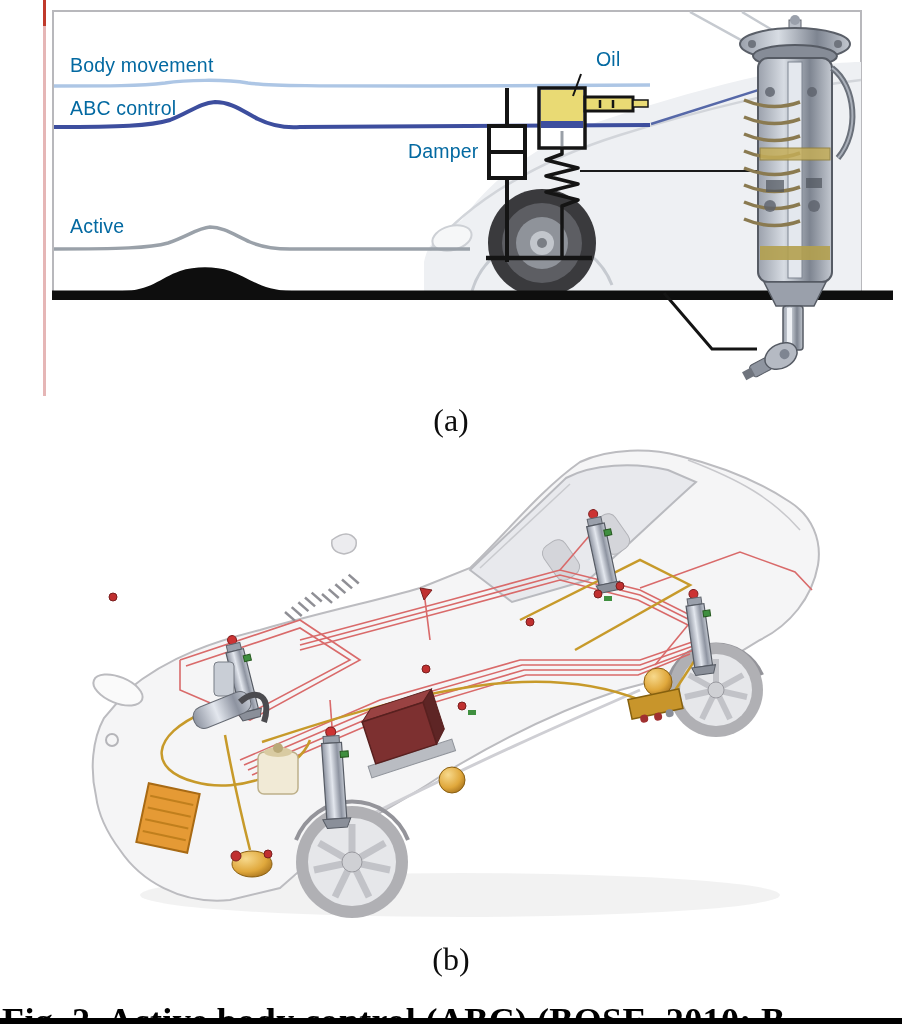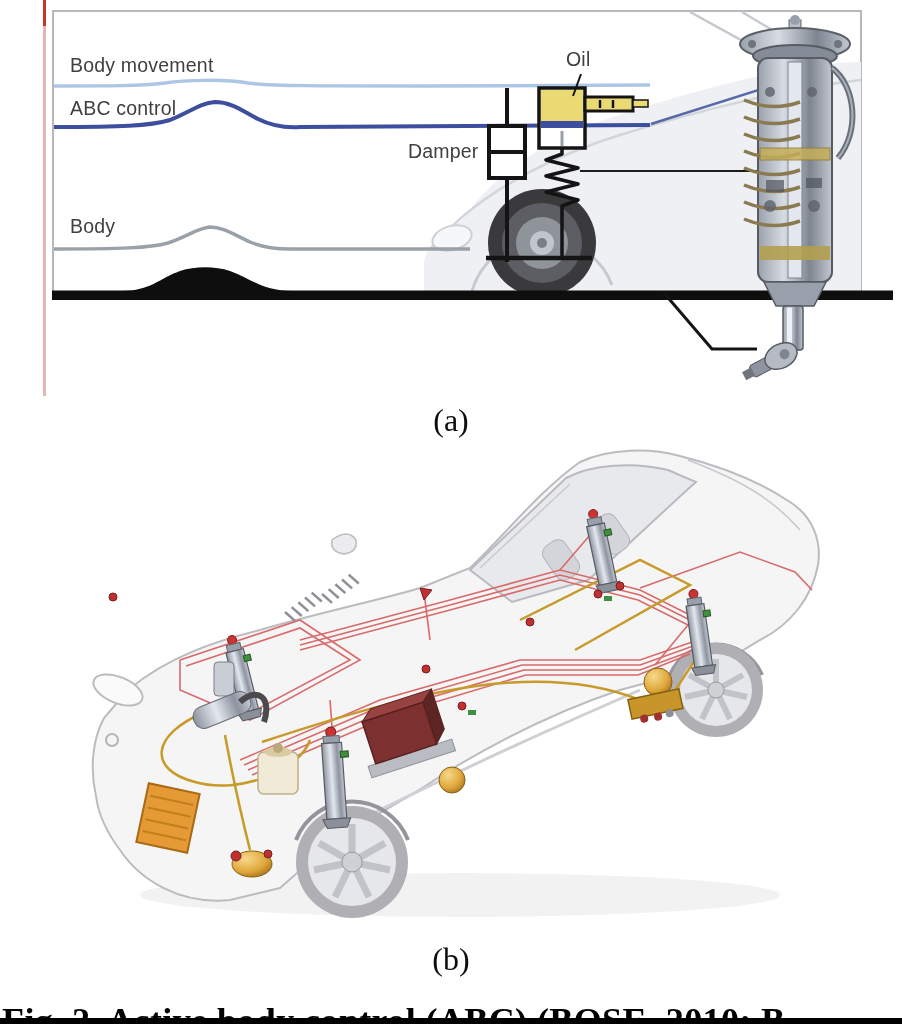--- a/index.html
+++ b/index.html
@@ -1,19 +1,19 @@
 <!DOCTYPE html>
 <html><head>
 <meta charset="utf-8">
 <style>
   html,body{margin:0;padding:0;background:#ffffff;}
   .page{position:relative;width:902px;height:1024px;background:#ffffff;overflow:hidden;
         font-family:"Liberation Sans",sans-serif;}
   .panel-a-label{position:absolute;font-family:"Liberation Sans",sans-serif;
-        font-size:19.5px;color:#404040;letter-spacing:.2px;white-space:nowrap;}
+        font-size:19.5px;color:#0369a1;letter-spacing:.2px;white-space:nowrap;}
   .subfig-tag{position:absolute;left:0;width:902px;text-align:center;
         font-family:"Liberation Serif",serif;font-size:32px;color:#0d0d0d;}
   .caption{position:absolute;left:2px;top:1000px;width:900px;white-space:nowrap;overflow:hidden;
         font-family:"Liberation Serif",serif;font-weight:bold;font-size:36px;color:#000;
         letter-spacing:.4px;}
   .red-line{position:absolute;left:43px;top:0;width:3px;height:396px;
         background:linear-gradient(#c0392b 0 26px, rgba(208,122,122,.55) 26px 100%);}
   .bottom-bar{position:absolute;left:0;top:1018px;width:902px;height:6px;background:#000;z-index:9;}
   svg{position:absolute;left:0;}
 </style>
@@ -126,23 +126,23 @@
         <rect x="-34" y="-6" width="22" height="13" rx="4" fill="#8f95a0" stroke="#565b64"></rect>
         <rect x="-42" y="-4" width="10" height="9" fill="#6f747d"></rect>
         <ellipse cx="0" cy="0" rx="17" ry="12" fill="#b5bac3" stroke="#565b64" stroke-width="1.5"></ellipse>
         <circle cx="4" cy="0" r="5" fill="#7e8591"></circle>
       </g>
     </g>
   </svg>
 
   <span class="panel-a-label" style="left:70px;top:54px">Body movement</span>
   <span class="panel-a-label" style="left:70px;top:97px">ABC control</span>
-  <span class="panel-a-label" style="left:70px;top:215px">Body</span>
+  <span class="panel-a-label" style="left:70px;top:215px">Active</span>
   <span class="panel-a-label" style="left:408px;top:140px">Damper</span>
-  <span class="panel-a-label" style="left:566px;top:48px">Oil</span>
+  <span class="panel-a-label" style="left:596px;top:48px">Oil</span>
 
   <div class="subfig-tag" style="top:402px">(a)</div>
 
   <svg style="top:440px" width="902" height="500" viewBox="0 0 902 500">
     <defs>
       <linearGradient id="strutGrad" x1="0" y1="0" x2="1" y2="0">
         <stop offset="0" stop-color="#8d93a0"></stop>
           <stop offset=".4" stop-color="#e3e7ee"></stop>
         <stop offset=".75" stop-color="#8d93a0"></stop>
           <stop offset="1" stop-color="#c6cbd4"></stop>

